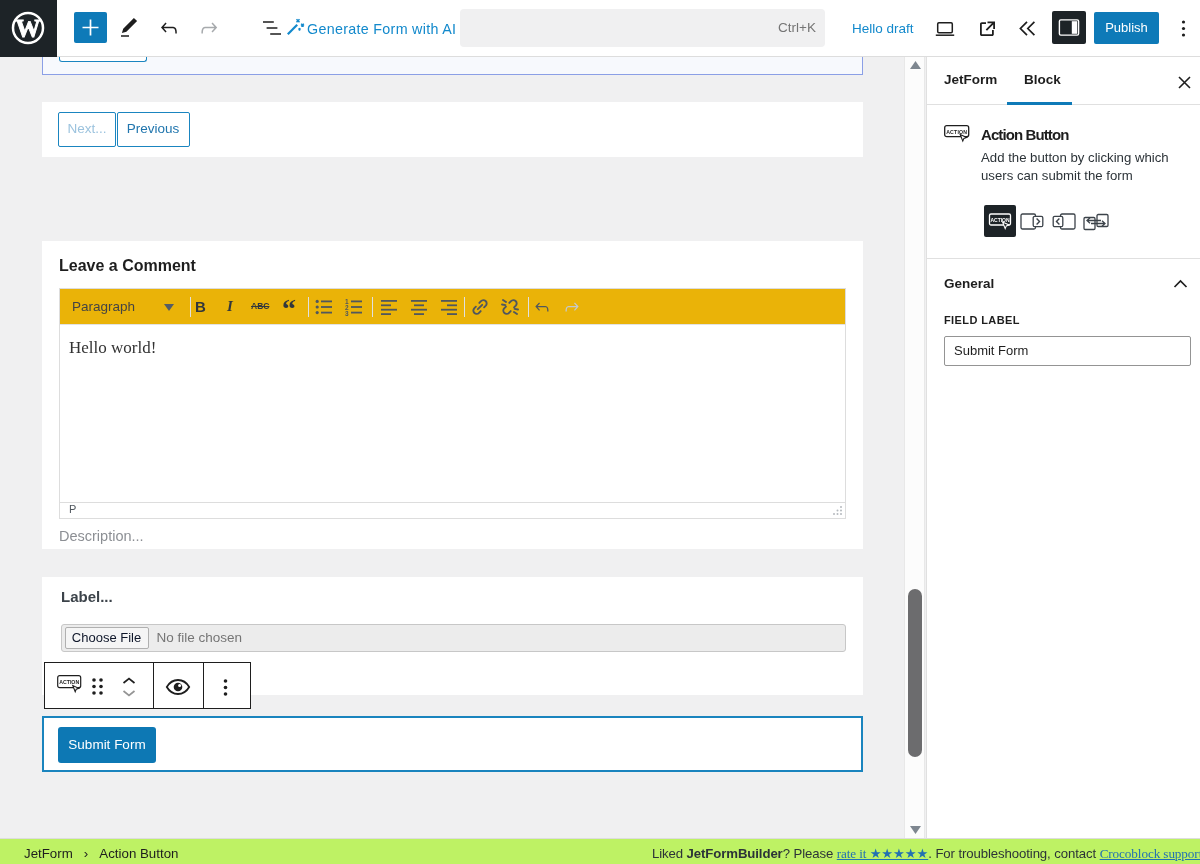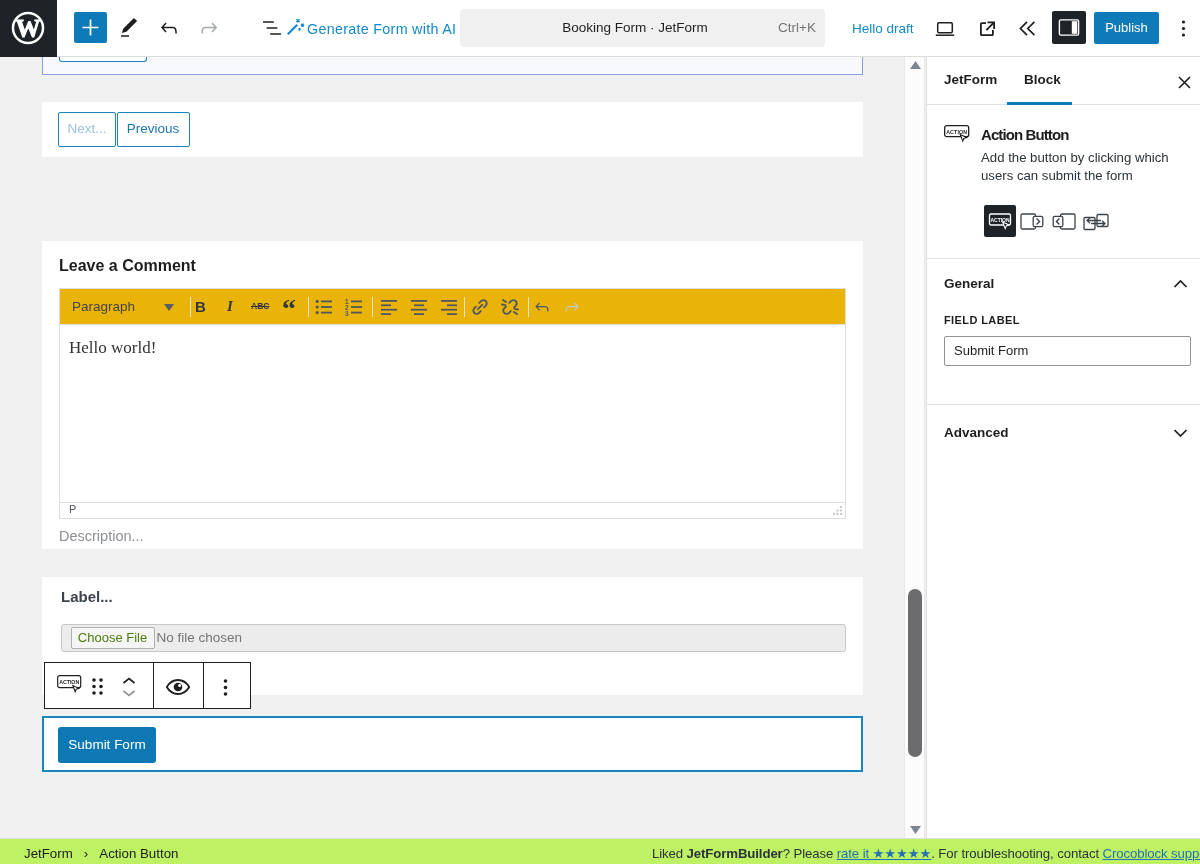--- a/index.html
+++ b/index.html
@@ -73,44 +73,44 @@
   #mcestatus { position:absolute; left:0; bottom:0; width:100%; height:15.5px;
     border-top:1px solid #ddd; background:#fff; font-size:11px; color:#50575e; padding-left:9px; }
   #cdesc { position:absolute; left:17px; top:287px; font-size:14.5px; color:#8c8f94; }
   .mdiv { position:absolute; top:8px; width:1px; height:20px; background:#e0e0e0; }
   .mi { position:absolute; top:9px; color:#32373c; }
   .msvg { position:absolute; top:8px; }
   #lblock { top:520px; height:118px; }
   #llabel { position:absolute; left:19px; top:11px; font-size:15px; font-weight:700; color:#3c434a; }
   #fileinput { position:absolute; left:18.5px; top:47px; width:785px; height:27.5px;
     background:#ececec; border:1px solid #c7c7c7; border-radius:3px; }
-  #choosebtn { position:absolute; left:9px; top:2px; width:84px; height:21.5px;
+  #choosebtn { position:absolute; left:3px; top:2px; width:84px; height:21.5px;
     background:#f5f5f5; border:1px solid #b0b0b0; border-radius:2px; font-size:13px;
-    color:#4d7c0f; text-align:center; line-height:19px; }
+    color:#0f172a; text-align:center; line-height:19px; }
   #nofile { position:absolute; left:95px; top:5px; font-size:13.5px; color:#757575; }
   #btoolbar { position:absolute; left:44px; top:604.5px; width:207px; height:47.5px;
     background:#fff; border:1px solid #1e1e1e; z-index:10; }
   .tbdiv { position:absolute; top:-1px; width:1px; height:47.5px; background:#1e1e1e; }
   #sblock { top:659px; height:55.5px; border:2px solid #1a84be; }
   #submitbtn { position:absolute; left:14px; top:9px; width:98px; height:35.5px;
     background:#0d78b4; border-radius:3px; color:#fff; font-size:13.5px;
     text-align:center; line-height:35.5px; }
 
   
   #sbtrack { position:absolute; left:904px; top:57px; width:21px; height:781px;
     background:#fcfcfc; border-left:1px solid #e8e8e8; border-right:1px solid #e8e8e8; z-index:45; }
   #sbthumb { position:absolute; left:2.5px; top:532px; width:14px; height:168px;
     background:#6c6c6e; border-radius:7px; }
 
   
   #footer { position:absolute; left:0; top:838px; width:1200px; height:26px;
     background:#bef264; border-top:1px solid #ddd; z-index:60; }
   #crumb { position:absolute; left:24px; top:7px; font-size:13.3px; color:#1e1e1e; }
   #promo { position:absolute; left:652px; top:7px; font-size:13.2px; letter-spacing:-0.1px; color:#2c3338; white-space:nowrap; }
-  #promo a { color:#2271b1; text-decoration:underline; }
+  #promo a { color:#2271b1; text-decoration:underline;font-family:Liberation Serif, serif; }
 </style>
 </head>
 <body>
 
 <div id="canvas">
   <div class="block" id="strip">
       <div id="stripbtn"></div>
     </div>
   <div class="block" id="npblock">
     <div class="navbtn" id="nextbtn">Next...</div>
@@ -294,21 +294,20 @@
   </svg>
   <svg class="hicon" style="left:260px;top:16px" width="24" height="24" viewBox="0 0 24 24">
     <path fill="#1e1e1e" d="M13.8 5.2H3v1.5h10.8V5.2zm-3.6 12v1.5H21v-1.5H10.2zm7.2-6H6.6v1.5h10.8v-1.5z"></path>
   </svg>
   <svg class="hicon" style="left:285px;top:18px" width="20" height="20" viewBox="0 0 20 20">
     <path fill="none" stroke="#1289cc" stroke-width="2.2" d="M12.2 6.8 2.8 16.2"></path>
     <path fill="none" stroke="#1289cc" stroke-width="1.5" d="M11.5 1.2l3 3M14.5 1.2l-3 3M16.2 5.8l2.6 2.6M18.8 5.8l-2.6 2.6M13.6 10.4l1.8 1.8M15.4 10.4l-1.8 1.8"></path>
   </svg>
   <div id="gentext">Generate Form with AI</div>
   <div id="titlepill">
-      <span class="t">Booking Form · JetForm</span>
       <span class="k">Ctrl+K</span>
     </div>
   <div id="savedraft">Hello draft</div>
   <svg class="hicon" style="left:933px;top:17px" width="24" height="24" viewBox="0 0 24 24">
     <rect x="4.7" y="5.7" width="14.6" height="10.1" rx="1.2" fill="none" stroke="#1e1e1e" stroke-width="1.5"></rect>
     <path d="M2.8 18.2h18.4" stroke="#1e1e1e" stroke-width="1.5"></path>
   </svg>
   <svg class="hicon" style="left:975px;top:17px" width="24" height="24" viewBox="0 0 24 24">
     <path fill="#1e1e1e" d="M19.5 4.5h-7v1.8h4.4l-6.2 6.2 1.3 1.3 6.2-6.2v4.4h1.8v-7.5h-.5zM17 17.2H6.8V7H11V5.2H6.8c-1 0-1.8.8-1.8 1.8v10.2c0 1 .8 1.8 1.8 1.8H17c1 0 1.8-.8 1.8-1.8V13H17v4.2z"></path>
   </svg>
@@ -368,24 +367,18 @@
     <path fill="none" stroke="#3c434a" stroke-width="1.3" d="M18 7.5h-14M7 4.8 4 7.5l3 2.7M8 10.5h14M19 7.8l3 2.7-3 2.7"></path>
   </svg>
   <div id="gsec">
     <div id="gtitle">General</div>
     <svg style="position:absolute;left:246px;top:20px" width="15" height="10" viewBox="0 0 15 10">
       <path fill="none" stroke="#1e1e1e" stroke-width="1.7" d="M1.5 8 7.5 2l6 6"></path>
     </svg>
     <div id="flabel">FIELD LABEL</div>
     <div id="finput">Submit Form</div>
   </div>
-  <div id="asec">
-    <div id="atitle">Advanced</div>
-    <svg style="position:absolute;left:246px;top:23px" width="15" height="10" viewBox="0 0 15 10">
-      <path fill="none" stroke="#1e1e1e" stroke-width="1.7" d="M1.5 2l6 6 6-6"></path>
-    </svg>
-  </div>
 </div>
 
 <div id="footer">
   <div id="crumb">JetForm&nbsp;&nbsp;&nbsp;›&nbsp;&nbsp;&nbsp;Action Button</div>
   <div id="promo">Liked <b>JetFormBuilder</b>? Please <a>rate it ★★★★★</a>. For troubleshooting, contact <a>Crocoblock support</a></div>
 </div>
 
 </body></html>

